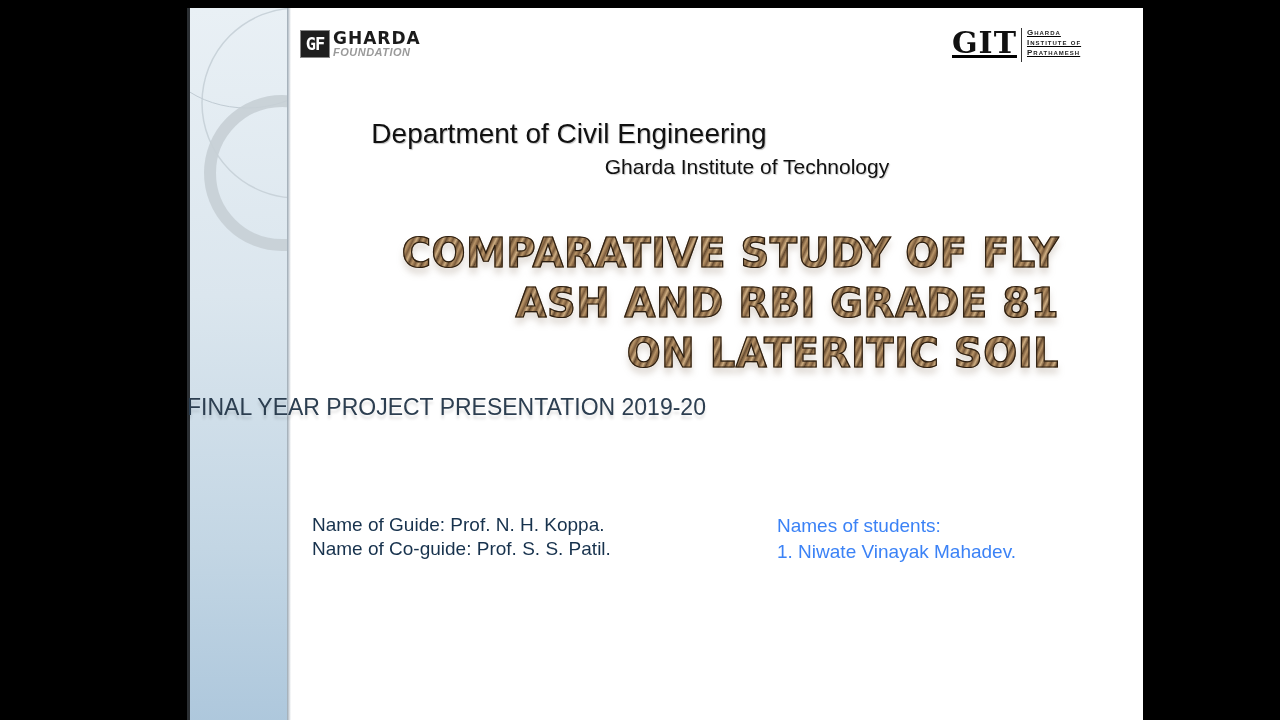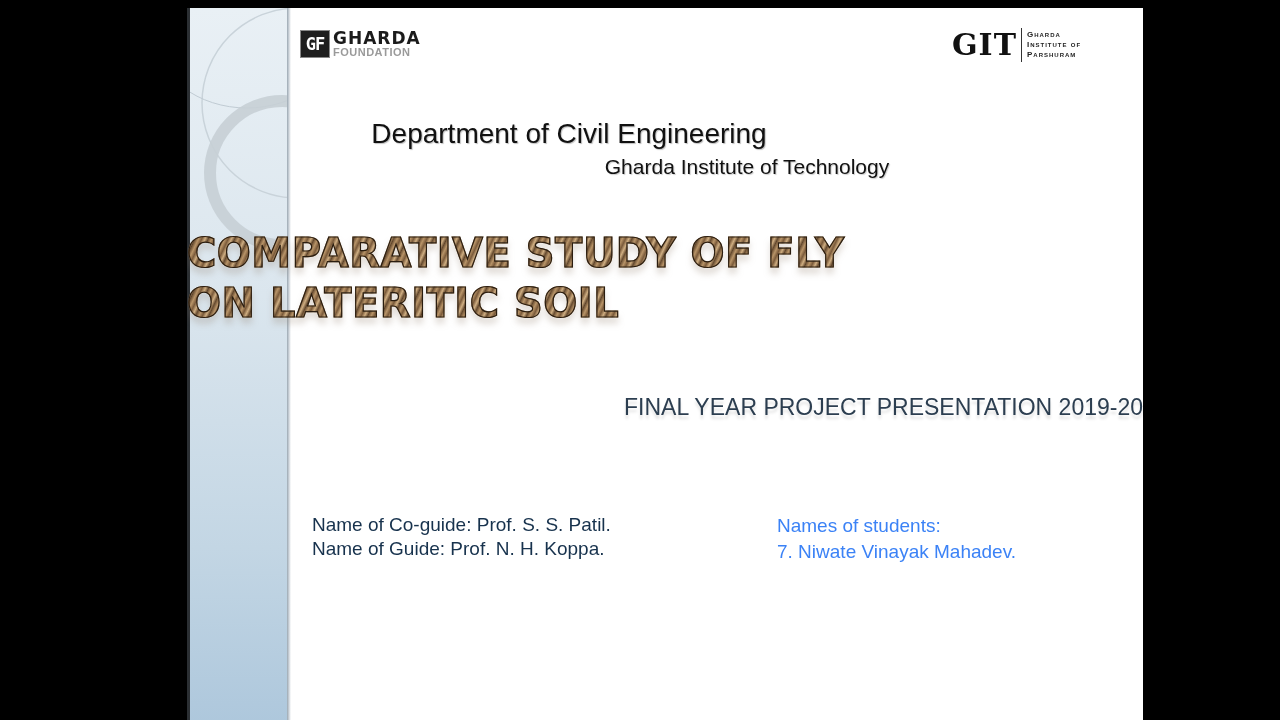--- a/index.html
+++ b/index.html
@@ -11,41 +11,41 @@
     background:linear-gradient(90deg, #9aa7b2, #d8dde2 60%, #ffffff); }
   .side-edge { position:absolute; left:0; top:0; width:3px; height:720px; background:#2b2f33; }
   .deco { position:absolute; left:0; top:0; width:104px; height:720px; overflow:hidden; }
 
   .logo-gf { position:absolute; left:113px; top:22px; display:flex; align-items:center; gap:3px; }
   .gf-mark { width:28px; height:26px; background:#1e1e1e; color:#fff; font-weight:bold; font-size:17px;
     display:flex; align-items:center; justify-content:center; letter-spacing:-1px;
     font-family:"DejaVu Sans Mono", monospace; border:1px solid #888; }
   .gf-text { display:flex; flex-direction:column; line-height:1; }
   .gf-top { font-weight:bold; font-size:17px; color:#1b1b1b; letter-spacing:1px; font-family:"DejaVu Sans", sans-serif; }
-  .gf-bot { font-size:11px; color:#9a9a9a; letter-spacing:0.5px; font-weight:bold; }
+  .gf-bot { font-size:11px; color:#9a9a9a; letter-spacing:0.5px; font-weight:bold;font-style:italic; }
 
-  .logo-git { position:absolute; left:765px; top:20px; display:flex; align-items:center; }
+  .logo-git { position:absolute; left:765px; top:20px; display:flex; align-items:flex-start;text-decoration:underline; }
   .git-mark { font-family:"DejaVu Serif", serif; font-weight:bold; font-size:30px; color:#111; letter-spacing:1px; line-height:1; }
   .git-sep { width:1px; height:34px; background:#333; margin:0 5px 0 4px; }
   .git-text { display:flex; flex-direction:column; font-size:8px; font-weight:bold; color:#222; line-height:1.25; letter-spacing:1px; font-variant:small-caps; }
 
   .dept { position:absolute; left:0; width:764px; top:110px; text-align:center; font-size:28px; color:#111;
     text-shadow:1px 1px 1px rgba(0,0,0,0.25); }
   .inst { position:absolute; left:0; width:1120px; top:147px; text-align:center; font-size:21px; color:#111;
     text-shadow:1px 1px 1px rgba(0,0,0,0.2); }
 
-  .title { position:absolute; left:0; width:872px; top:220px; text-align:left; }
+  .title { position:absolute; left:0; width:872px; top:220px; text-align:right; }
   .title-line { display:block; font-family:"DejaVu Sans", sans-serif; font-weight:bold; font-size:40px; line-height:50px;
     letter-spacing:0.5px; color:#8b6c4a;
     background:repeating-linear-gradient(115deg, #6b4f33 0px, #b89468 3px, #7a5a3a 6px, #cfae82 9px, #5e4329 12px);
     -webkit-background-clip:text; background-clip:text; -webkit-text-fill-color:transparent;
     -webkit-text-stroke:1.2px #2a1d10;
     filter: drop-shadow(0 6px 3px rgba(140,120,100,0.25)); }
 
-  .subtitle { position:absolute; left:0; width:956px; top:386px; text-align:right; font-size:23px; color:#2c3e50;
+  .subtitle { position:absolute; left:0; width:956px; top:386px; text-align:left; font-size:23px; color:#2c3e50;
     text-shadow:0 4px 3px rgba(0,0,0,0.12); }
 
   .guides { position:absolute; left:125px; top:505px; font-size:19px; color:#17324d; line-height:24px; }
   .students { position:absolute; left:590px; top:505px; font-size:19px; color:#3b82f6; line-height:25.5px; }
   .row { white-space:nowrap; }
 </style>
 </head>
 <body>
 
 <div class="slide">
@@ -65,36 +65,37 @@
       <span class="gf-bot">FOUNDATION</span>
     </div>
   </div>
 
   <div class="logo-git">
     <span class="git-mark">GIT</span>
     <span class="git-sep"></span>
     <div class="git-text">
       <span>Gharda</span>
       <span>Institute of</span>
-      <span>Parshuram</span>
+      <span>Prathamesh</span>
     </div>
   </div>
 
   <div class="dept">Department of Civil Engineering</div>
   <div class="inst">Gharda Institute of Technology</div>
 
   <div class="title">
     <span class="title-line">COMPARATIVE STUDY OF FLY</span>
+    <span class="title-line">ASH AND RBI GRADE 81</span>
     <span class="title-line">ON LATERITIC SOIL</span>
   </div>
 
   <div class="subtitle">FINAL YEAR PROJECT PRESENTATION 2019-20</div>
 
   <div class="guides">
+    <div class="row">Name of Guide:  Prof. N. H. Koppa.</div>
     <div class="row">Name of Co-guide:  Prof. S. S. Patil.</div>
-    <div class="row">Name of Guide:  Prof. N. H. Koppa.</div>
   </div>
 
   <div class="students">
     <div class="row">Names of students:</div>
-    <div class="row">7. Niwate Vinayak Mahadev.</div>
+    <div class="row">1. Niwate Vinayak Mahadev.</div>
   </div>
 </div>
 
 </body></html>

